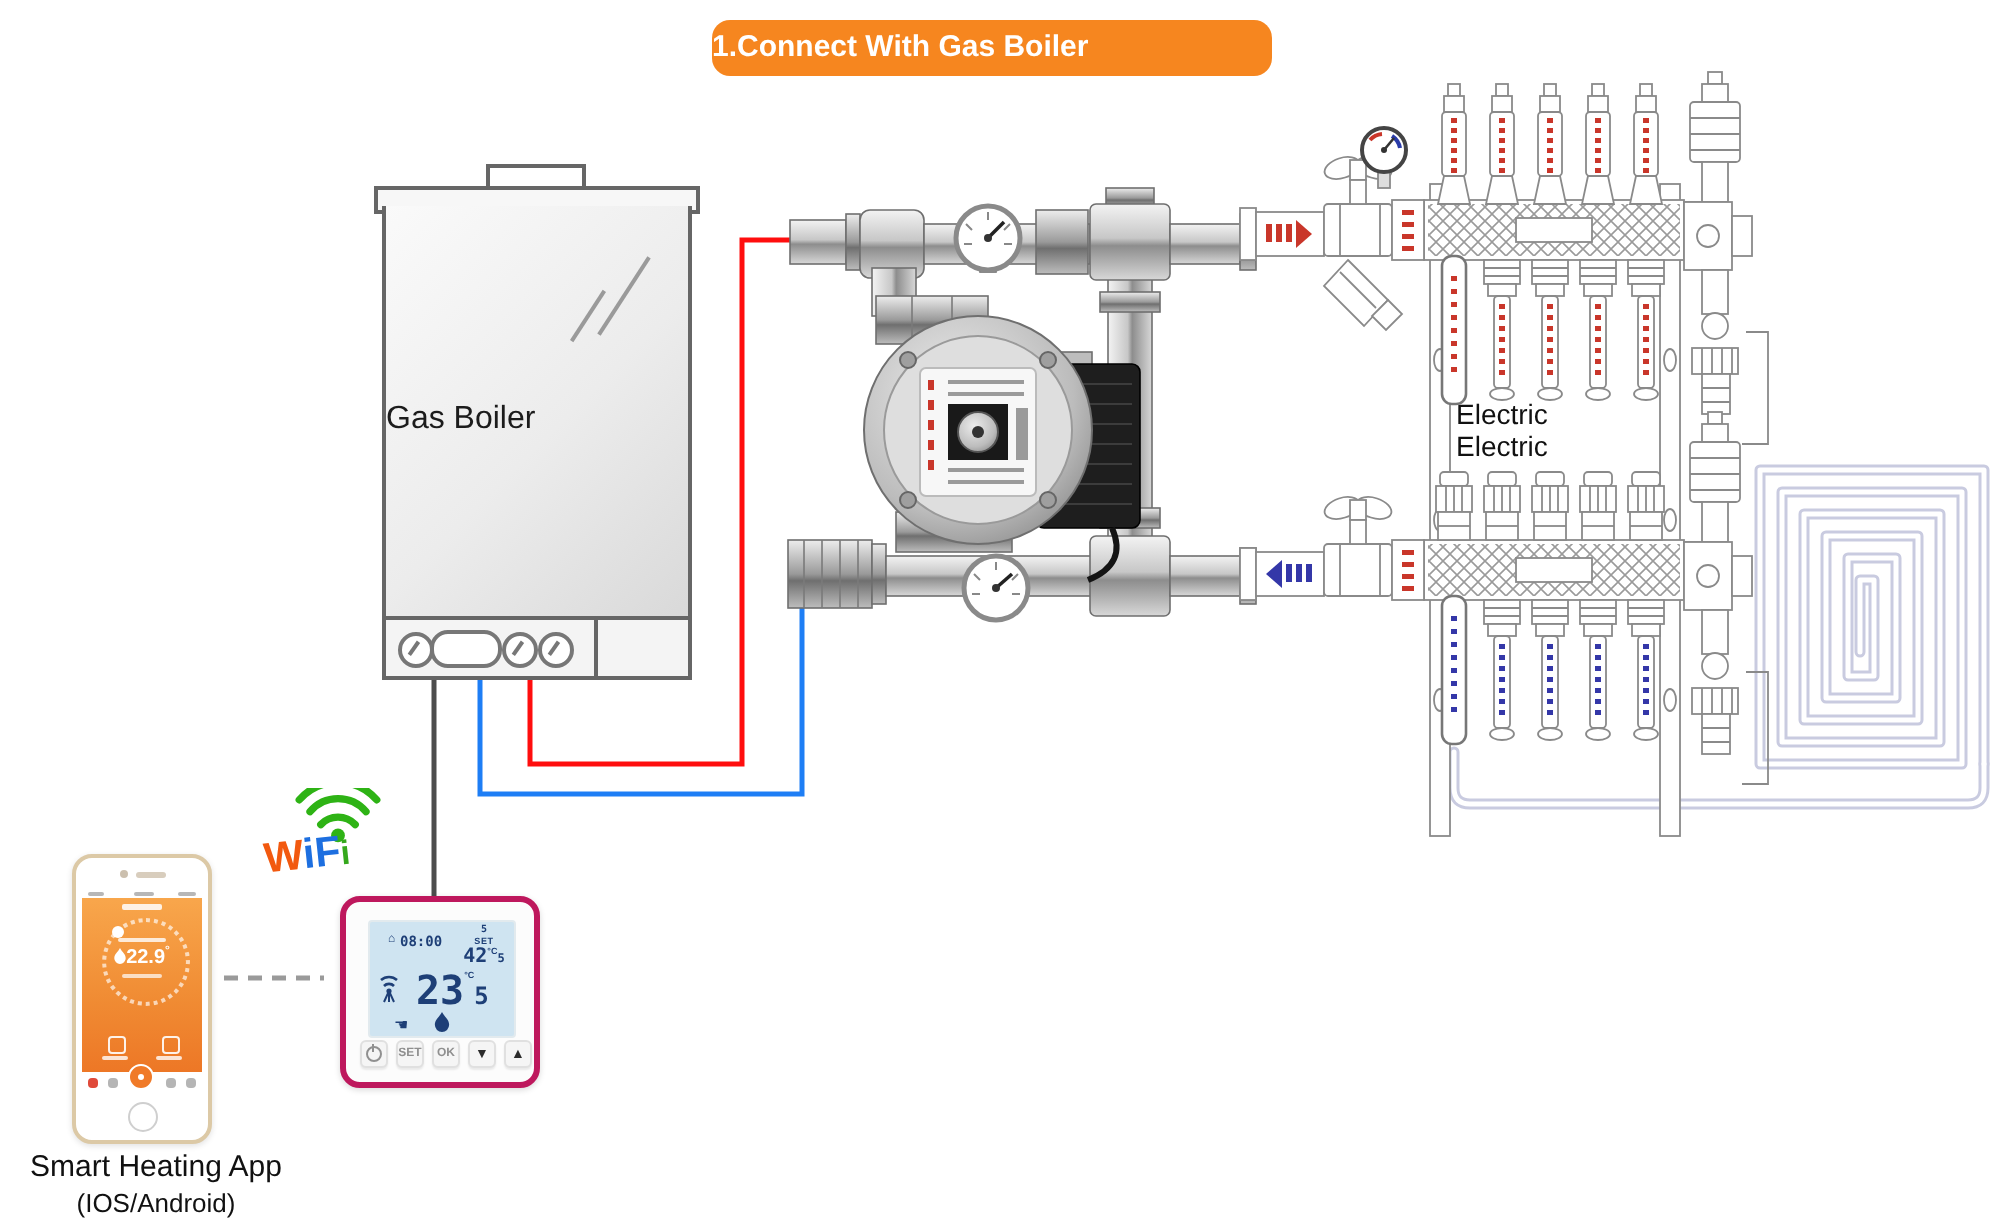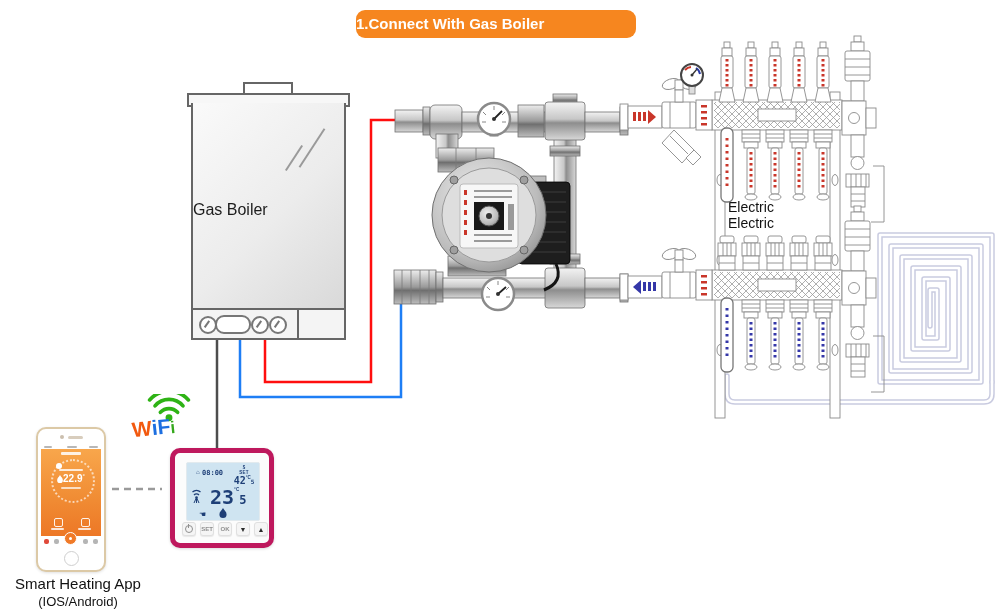--- a/index.html
+++ b/index.html
@@ -55,21 +55,21 @@
   .p-cap{left:-6px;top:575px;width:168px;text-align:center;color:#111}
   .p-cap .l1{font:500 15px "Liberation Sans",sans-serif}
   .p-cap .l2{font:500 13px "Liberation Sans",sans-serif;margin-top:2px}
 
   
   .wifi{left:130px;top:394px;width:92px;height:52px}
   .wifi-txt{left:2px;top:22px;font:bold 21px "Liberation Sans",sans-serif;transform:rotate(-6deg);letter-spacing:0}
   .wifi-txt .c0{color:#f2590f}.wifi-txt .c1{color:#1d6fe0}.wifi-txt .c2{color:#1d6fe0}.wifi-txt .c3{color:#35a81c;font-size:17px}
 
   
-  .thermo{left:170px;top:448px;width:94px;height:90px;background:#fcfcfc;border:5px solid #be185d;border-radius:10px;
+  .thermo{left:170px;top:448px;width:94px;height:90px;background:#fcfcfc;border:3px solid #be185d;border-radius:10px;
           box-shadow:0 1px 3px rgba(0,0,0,.15)}
   .t-screen{left:11px;top:9px;width:72px;height:57px;background:#cfe4f1;border:1px solid #e2eaee;border-radius:2px;color:#1e3f77}
   .t-time{left:15px;top:6px;font:bold 7px "DejaVu Sans Mono",monospace}
   .t-house{left:9px;top:6px;font-size:6px}
   .t-right{right:2px;top:1px;width:26px;text-align:center;line-height:1}
   .t-day{font:bold 5px "DejaVu Sans Mono",monospace}
   .t-setlbl{font:bold 4.5px "Liberation Sans",sans-serif;letter-spacing:.3px}
   .t-stemp{font:bold 10px "DejaVu Sans Mono",monospace}
   .t-stemp .frac{font-size:6px}
   .t-unit{font:bold 4.5px "Liberation Sans",sans-serif;vertical-align:top}

